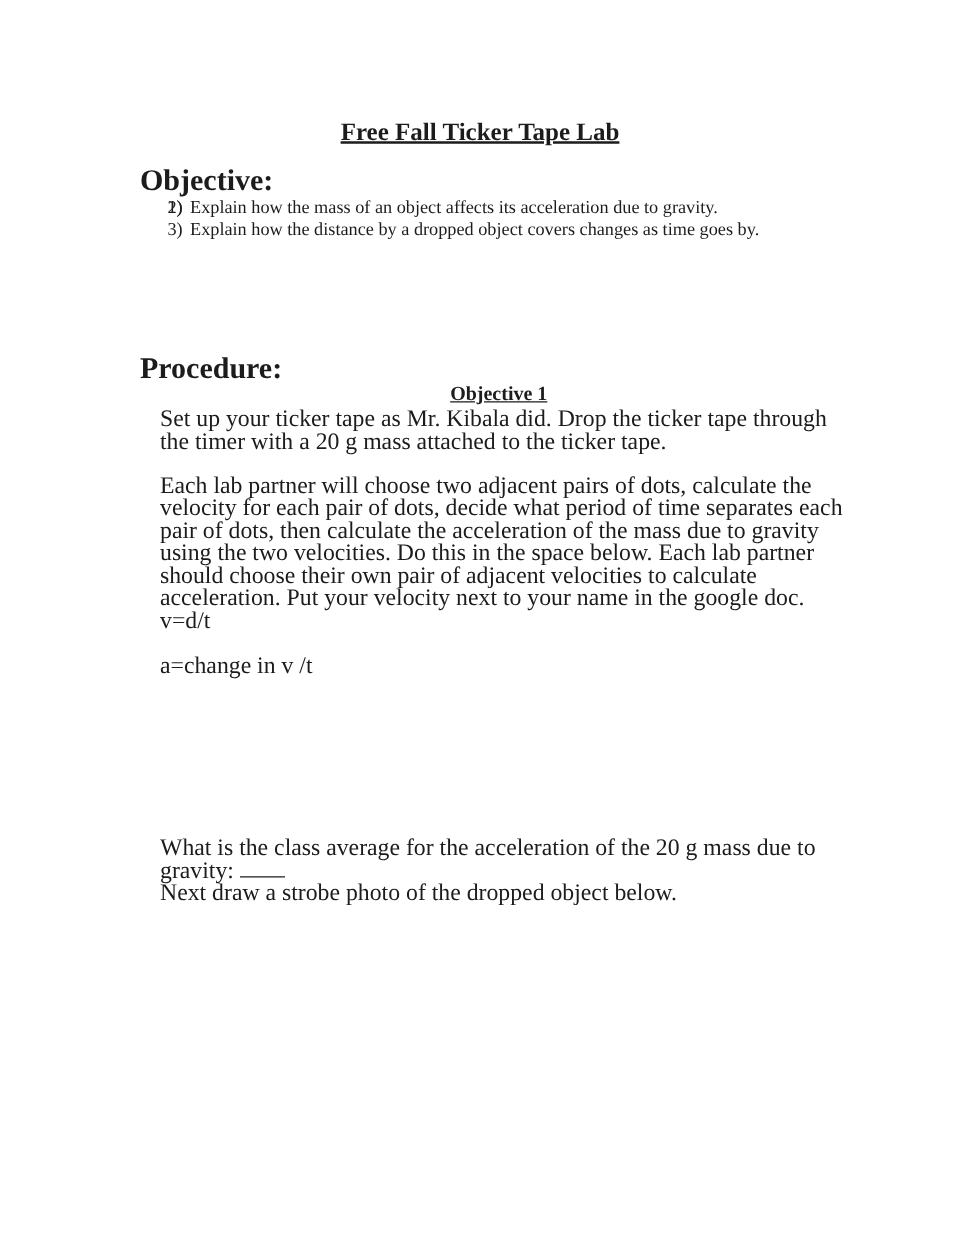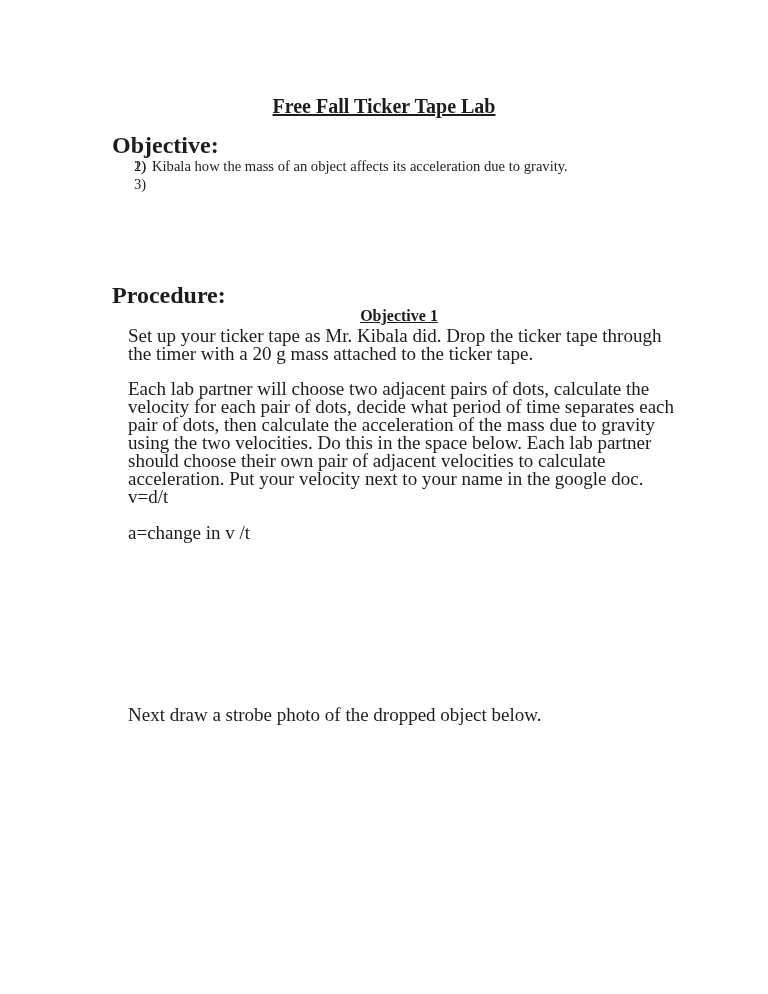--- a/index.html
+++ b/index.html
@@ -33,31 +33,35 @@
   <div class="title">Free Fall Ticker Tape Lab</div>
 
   <div class="h2 h-obj">Objective:</div>
 
   <ol class="objlist">
     <li>
       <span class="num">1)</span>
     </li>
     <li>
       <span class="num">2)</span>
-      <span>Kibala how the mass of an object affects its acceleration due to gravity.</span>
+      <span>Explain how the mass of an object affects its acceleration due to gravity.</span>
     </li>
     <li>
       <span class="num">3)</span>
+      <span>Explain how the distance by a dropped object covers changes as time goes by.</span>
     </li>
   </ol>
 
   <div class="h2 h-proc">Procedure:</div>
 
   <div class="subhead">Objective 1</div>
 
   <p class="para p1">Set up your ticker tape as Mr. Kibala did.  Drop the ticker tape through the timer with a 20 g mass attached to the ticker tape.</p>
   <p class="para p2">Each lab partner will choose two adjacent pairs of dots, calculate the velocity for each pair of dots, decide what period of time separates each pair of dots, then calculate the acceleration of the mass due to gravity using the two velocities.  Do this in the space below. Each lab partner should choose their own pair of adjacent velocities to calculate acceleration.  Put your velocity next to your name in the google doc.</p>
   <p class="para p4">a=change in v /t</p>
   <p class="para p3">v=d/t</p>
 
+  <p class="para p5">
+    <span>What is the class average for the acceleration of the 20 g mass due to gravity: </span><span class="blank"></span>
+  </p>
 
   <p class="para p6">Next draw a strobe photo of the dropped object below.</p>
 </div>
 
 </body></html>

